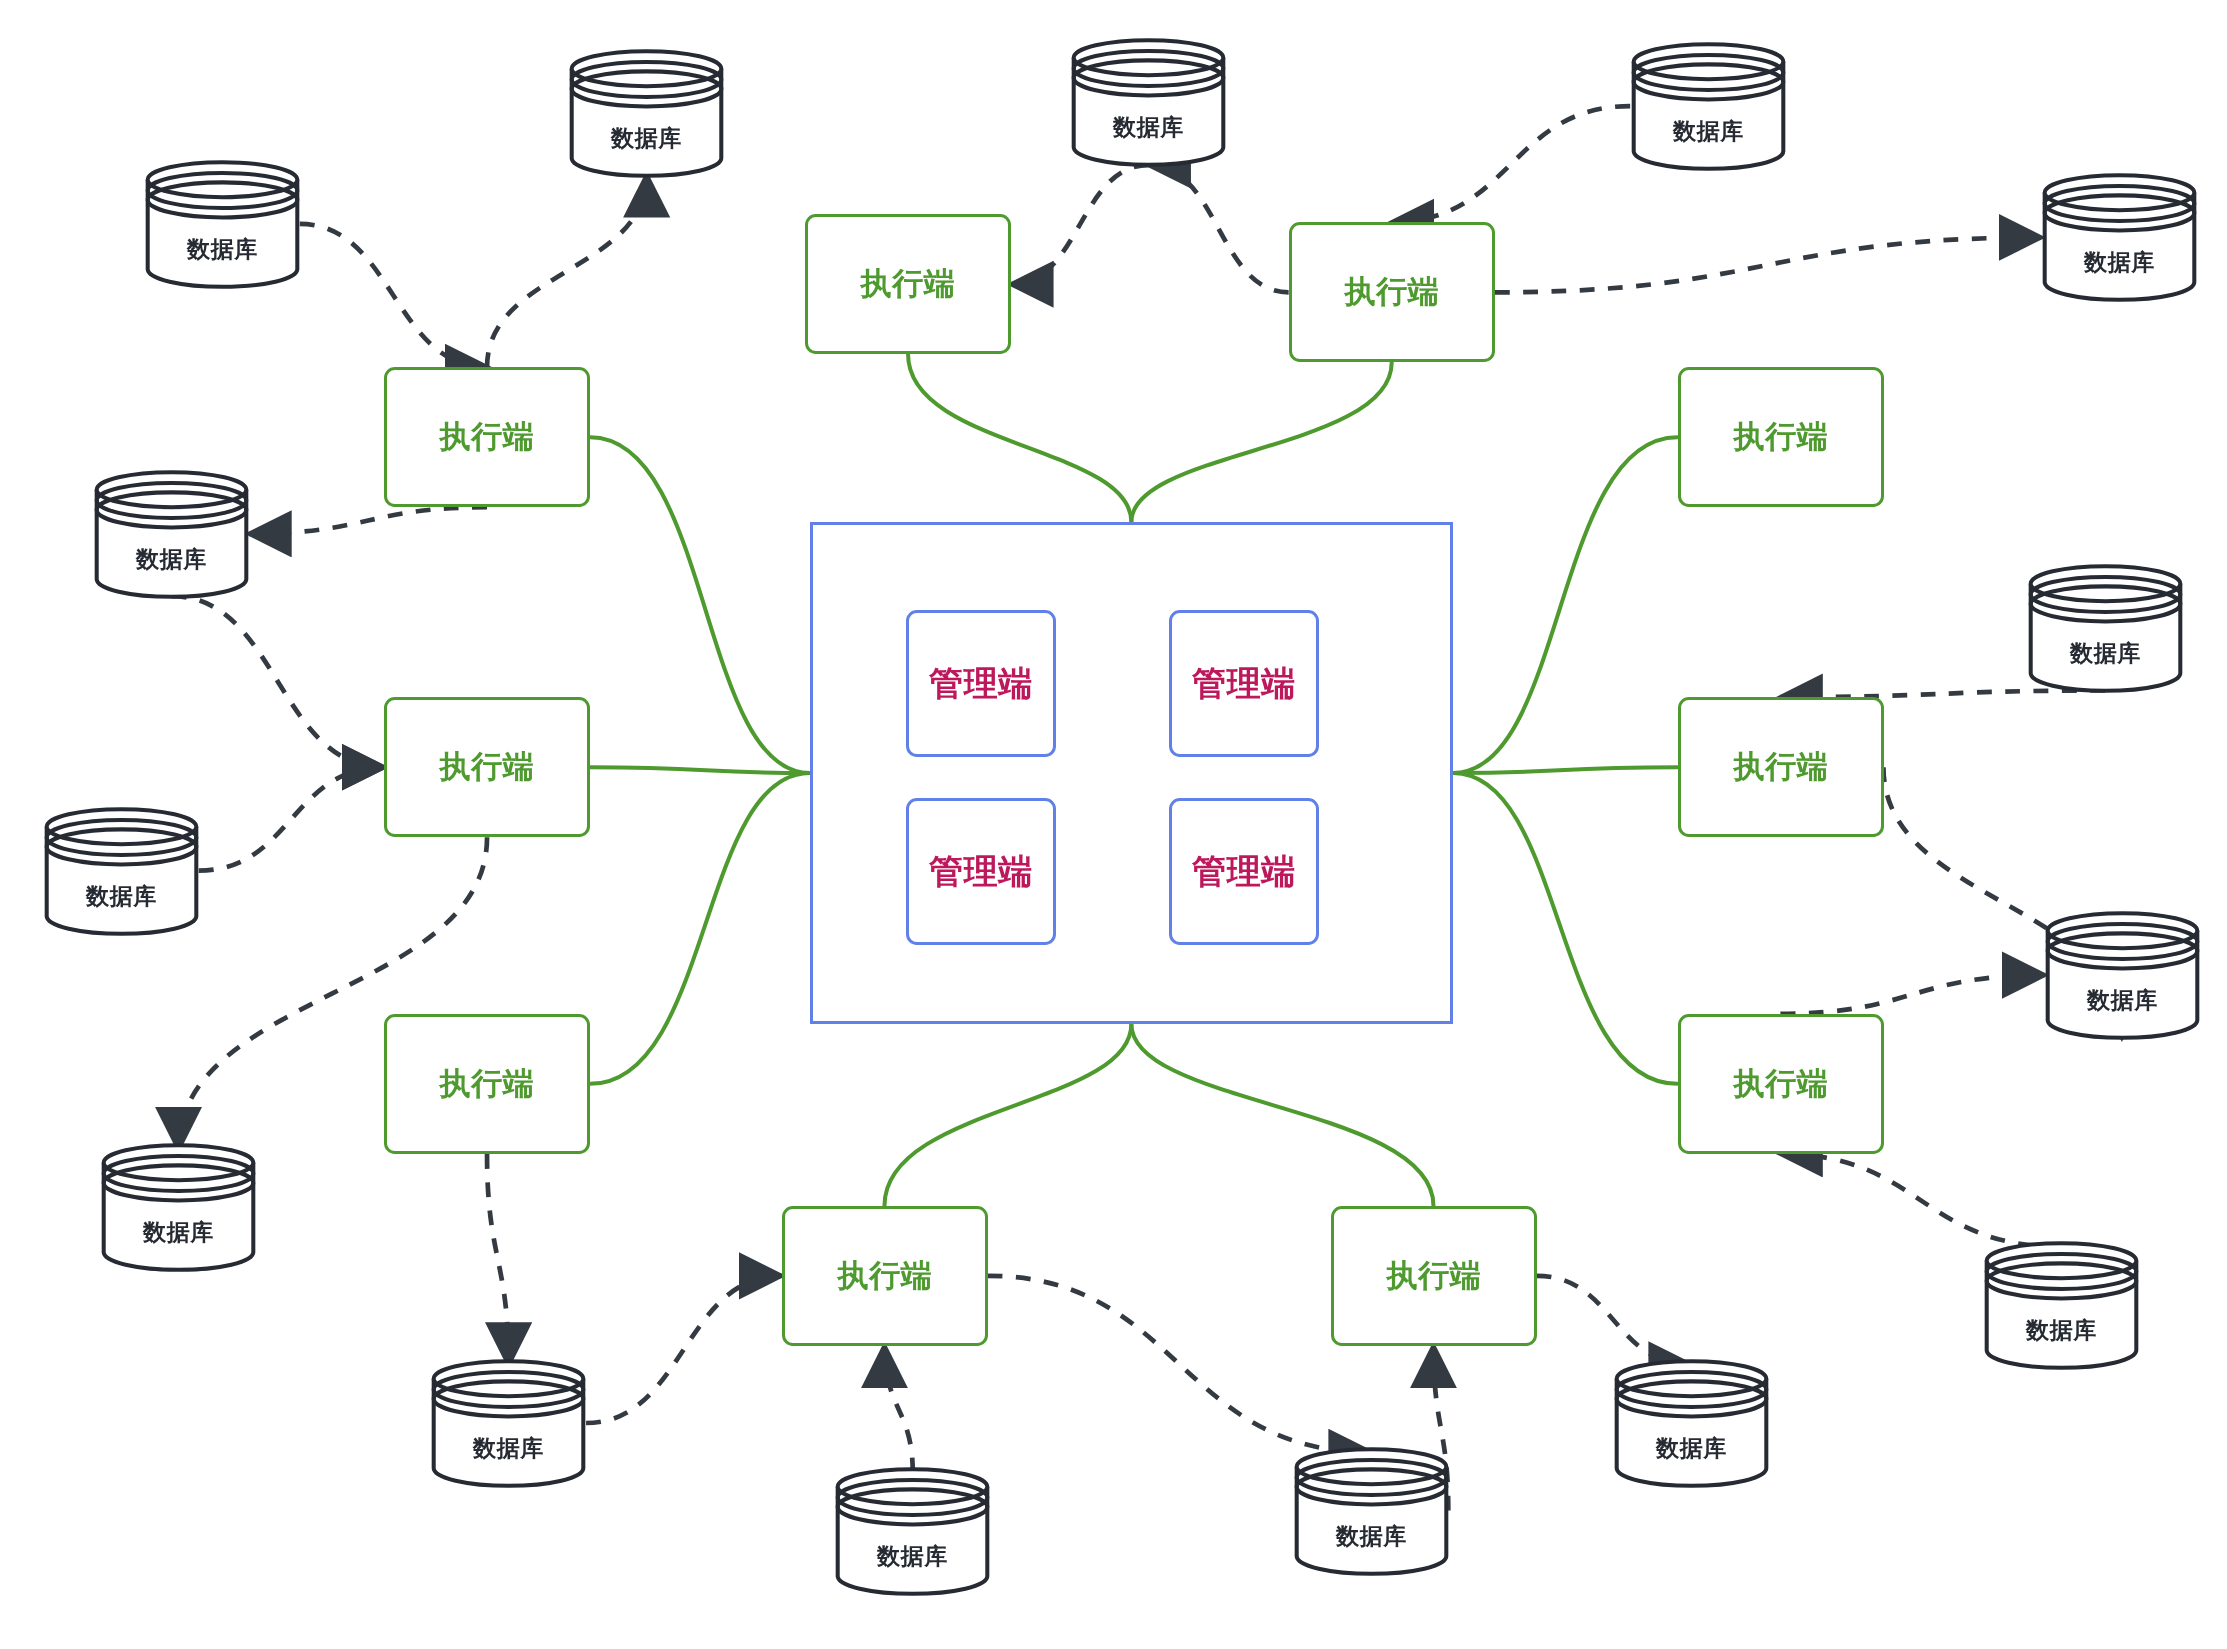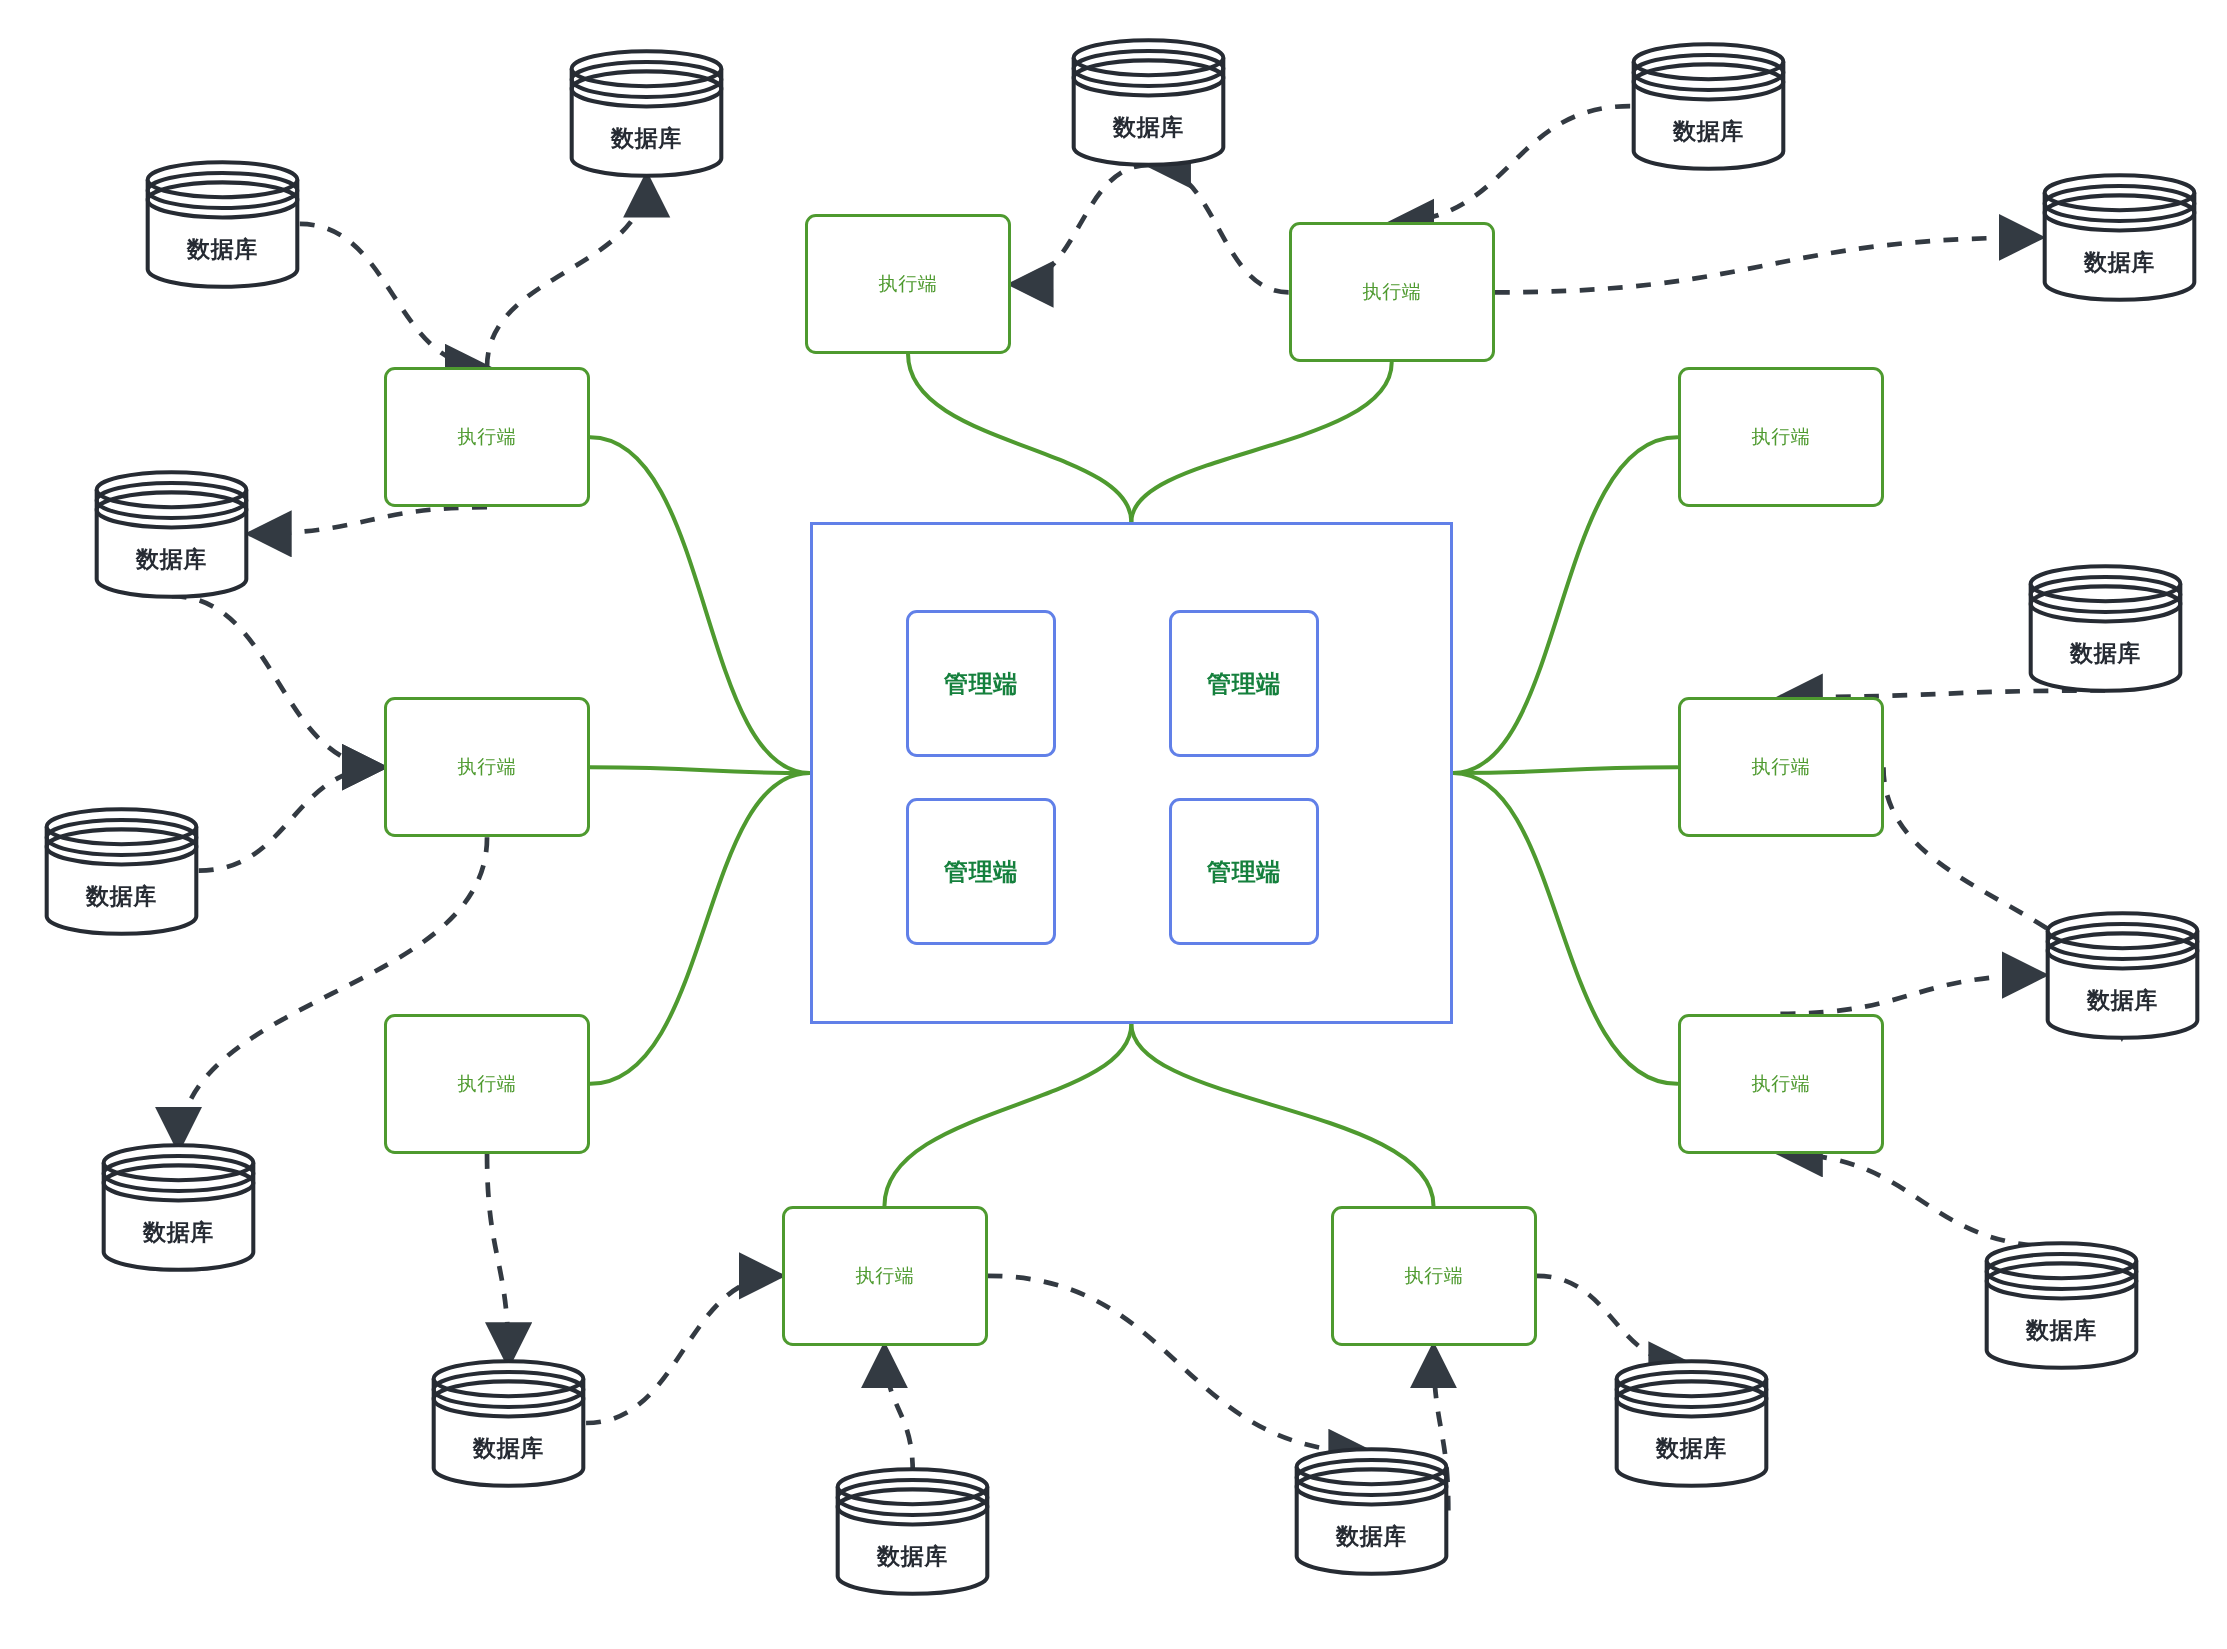--- a/index.html
+++ b/index.html
@@ -1,23 +1,23 @@
 <!DOCTYPE html>
 <html style="font-size:10.8px"><head>
 <meta charset="utf-8">
 <style>
   html,body{margin:0;padding:0;background:#ffffff;}
   body{width:2227px;height:1649px;overflow:hidden;font-family:"Liberation Sans","DejaVu Sans",sans-serif;}
   #stage{position:relative;width:2227px;height:1649px;background:#fff;}
   #edges{position:absolute;left:0;top:0;width:2227px;height:1649px;}
   .node{position:absolute;box-sizing:border-box;display:flex;align-items:center;justify-content:center;}
   .exec{border:3.4px solid #4E9A2F;border-radius:10.8px;background:#fff;}
-  .exec .lbl{color:#4E9A2F;font-size:19px;font-weight:normal;letter-spacing:0.7px;}
+  .exec .lbl{color:#4E9A2F;font-size:31px;font-weight:bold;letter-spacing:0.7px;}
   .mgmt{border:3.4px solid #6180E8;border-radius:10.8px;background:#fff;}
-  .mgmt .lbl{color:#15803d;font-size:24px;font-weight:bold;letter-spacing:0.7px;}
+  .mgmt .lbl{color:#be185d;font-size:34px;font-weight:bold;letter-spacing:0.7px;}
   .cluster{position:absolute;border:3.4px solid #6180E8;background:#fff;box-sizing:border-box;}
   .db{position:absolute;text-decoration:underline;}
   .db svg{display:block;overflow:visible;}
   .db .dblbl{position:absolute;left:0;right:0;text-align:center;color:#262B33;font-size:23px;font-weight:bold;letter-spacing:0.7px;}
 </style>
 </head>
 <body>
 
 <div id="stage">
 

